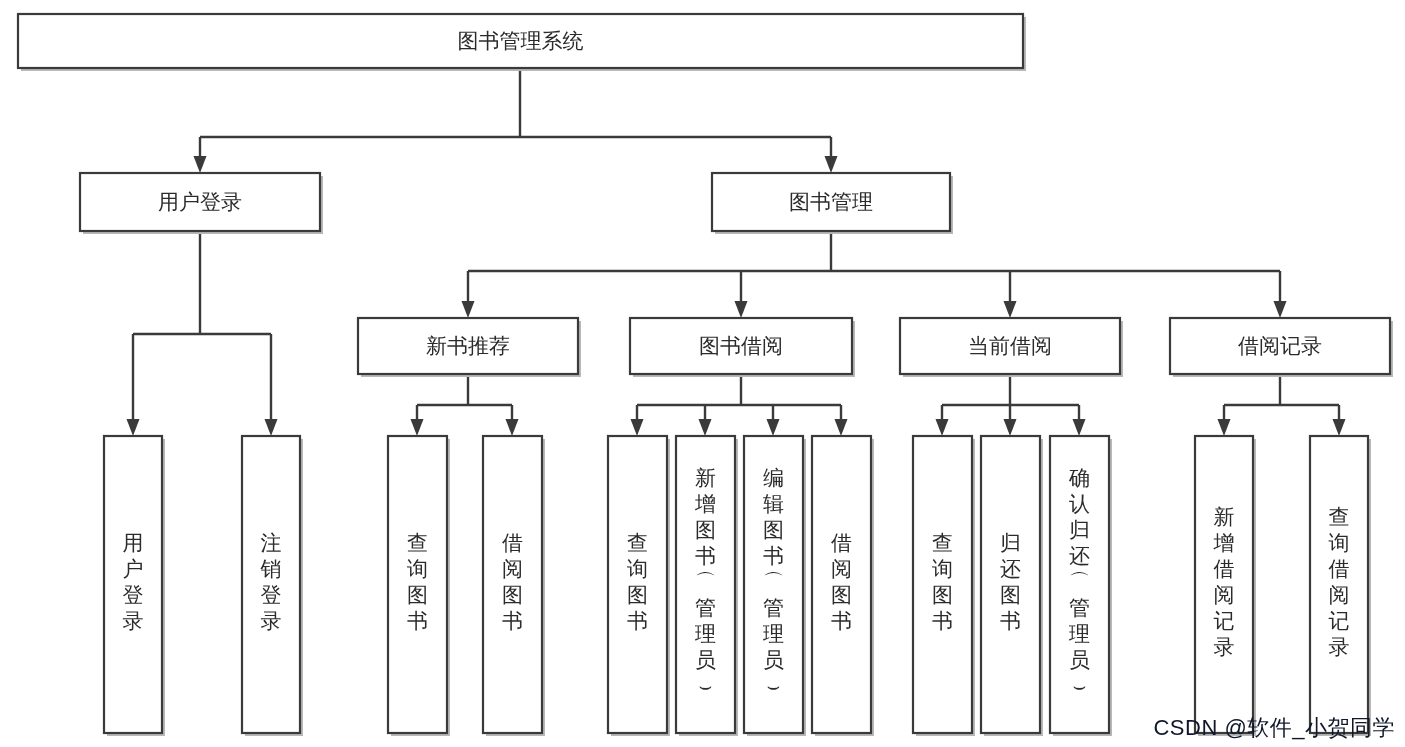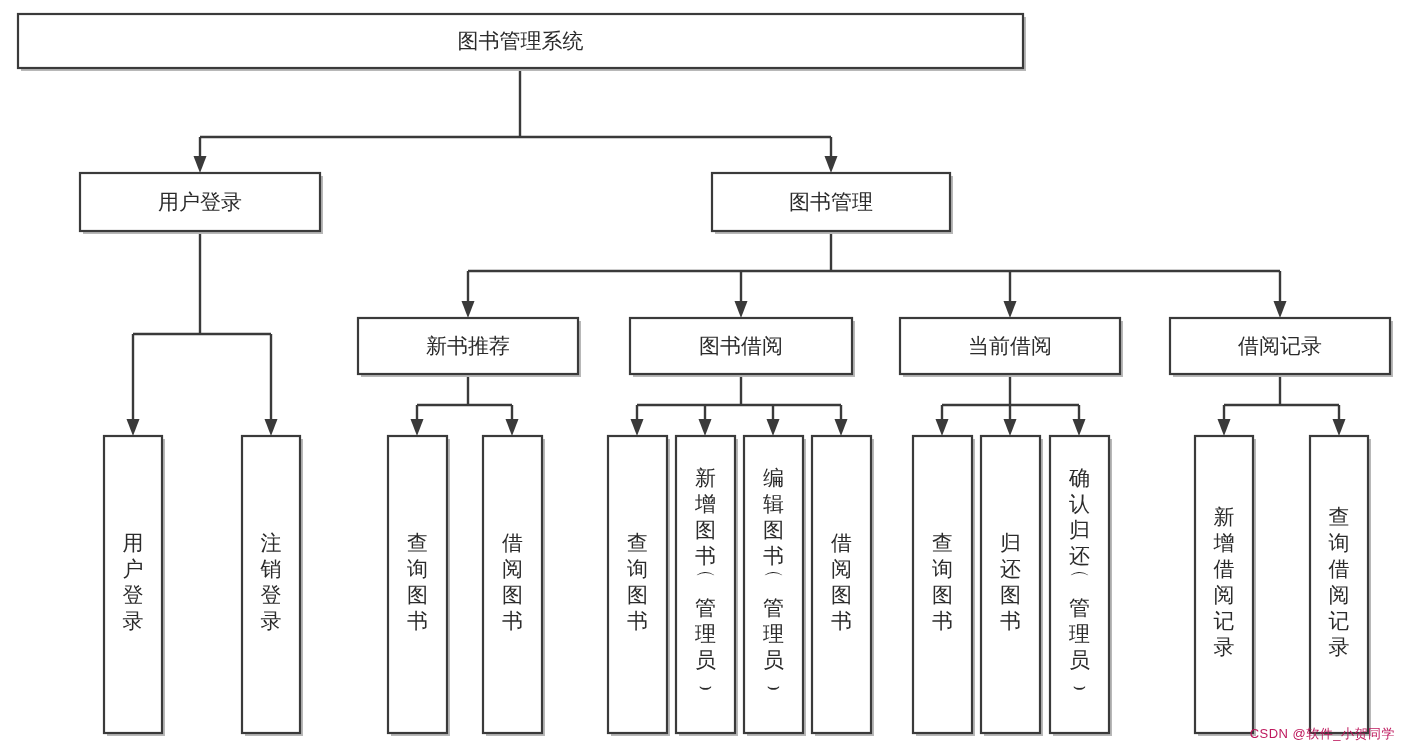--- a/index.html
+++ b/index.html
@@ -52,22 +52,22 @@
   .node-label-v {
     fill: #2b2b2b;
     font-family: "Liberation Sans", "DejaVu Sans", sans-serif;
     font-size: 21px;
     text-anchor: middle;
   }
   .watermark {
     position: absolute;
     right: 10px;
     bottom: 4px;
-    color: #be185d;
-    font-size: 13px;
+    color: #0f172a;
+    font-size: 22px;
     font-family: "Liberation Sans", "DejaVu Sans", sans-serif;
     letter-spacing: 0.5px;
     white-space: nowrap;
     pointer-events: none;
   }
 </style>
 </head>
 <body>
 
 <div id="diagram-root">

